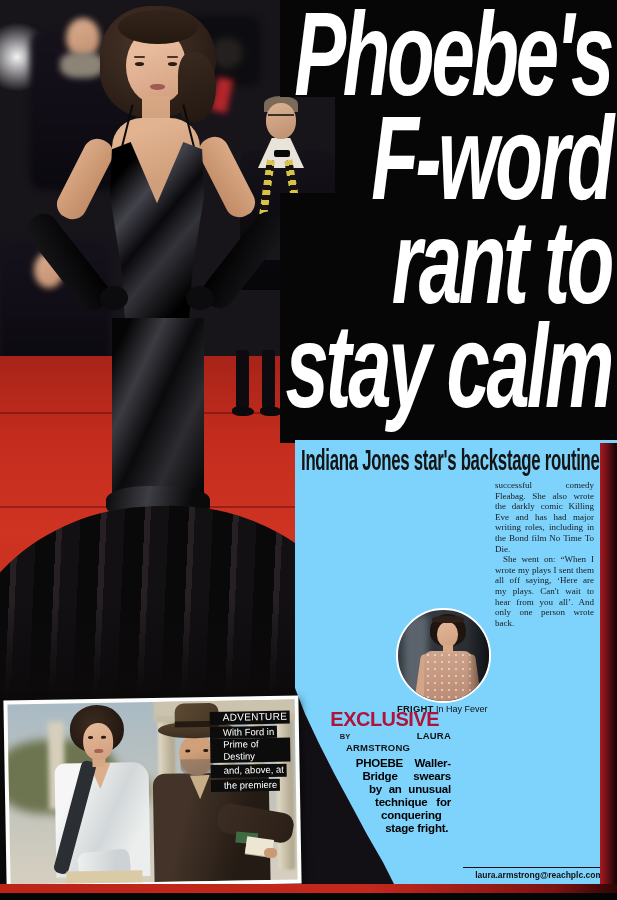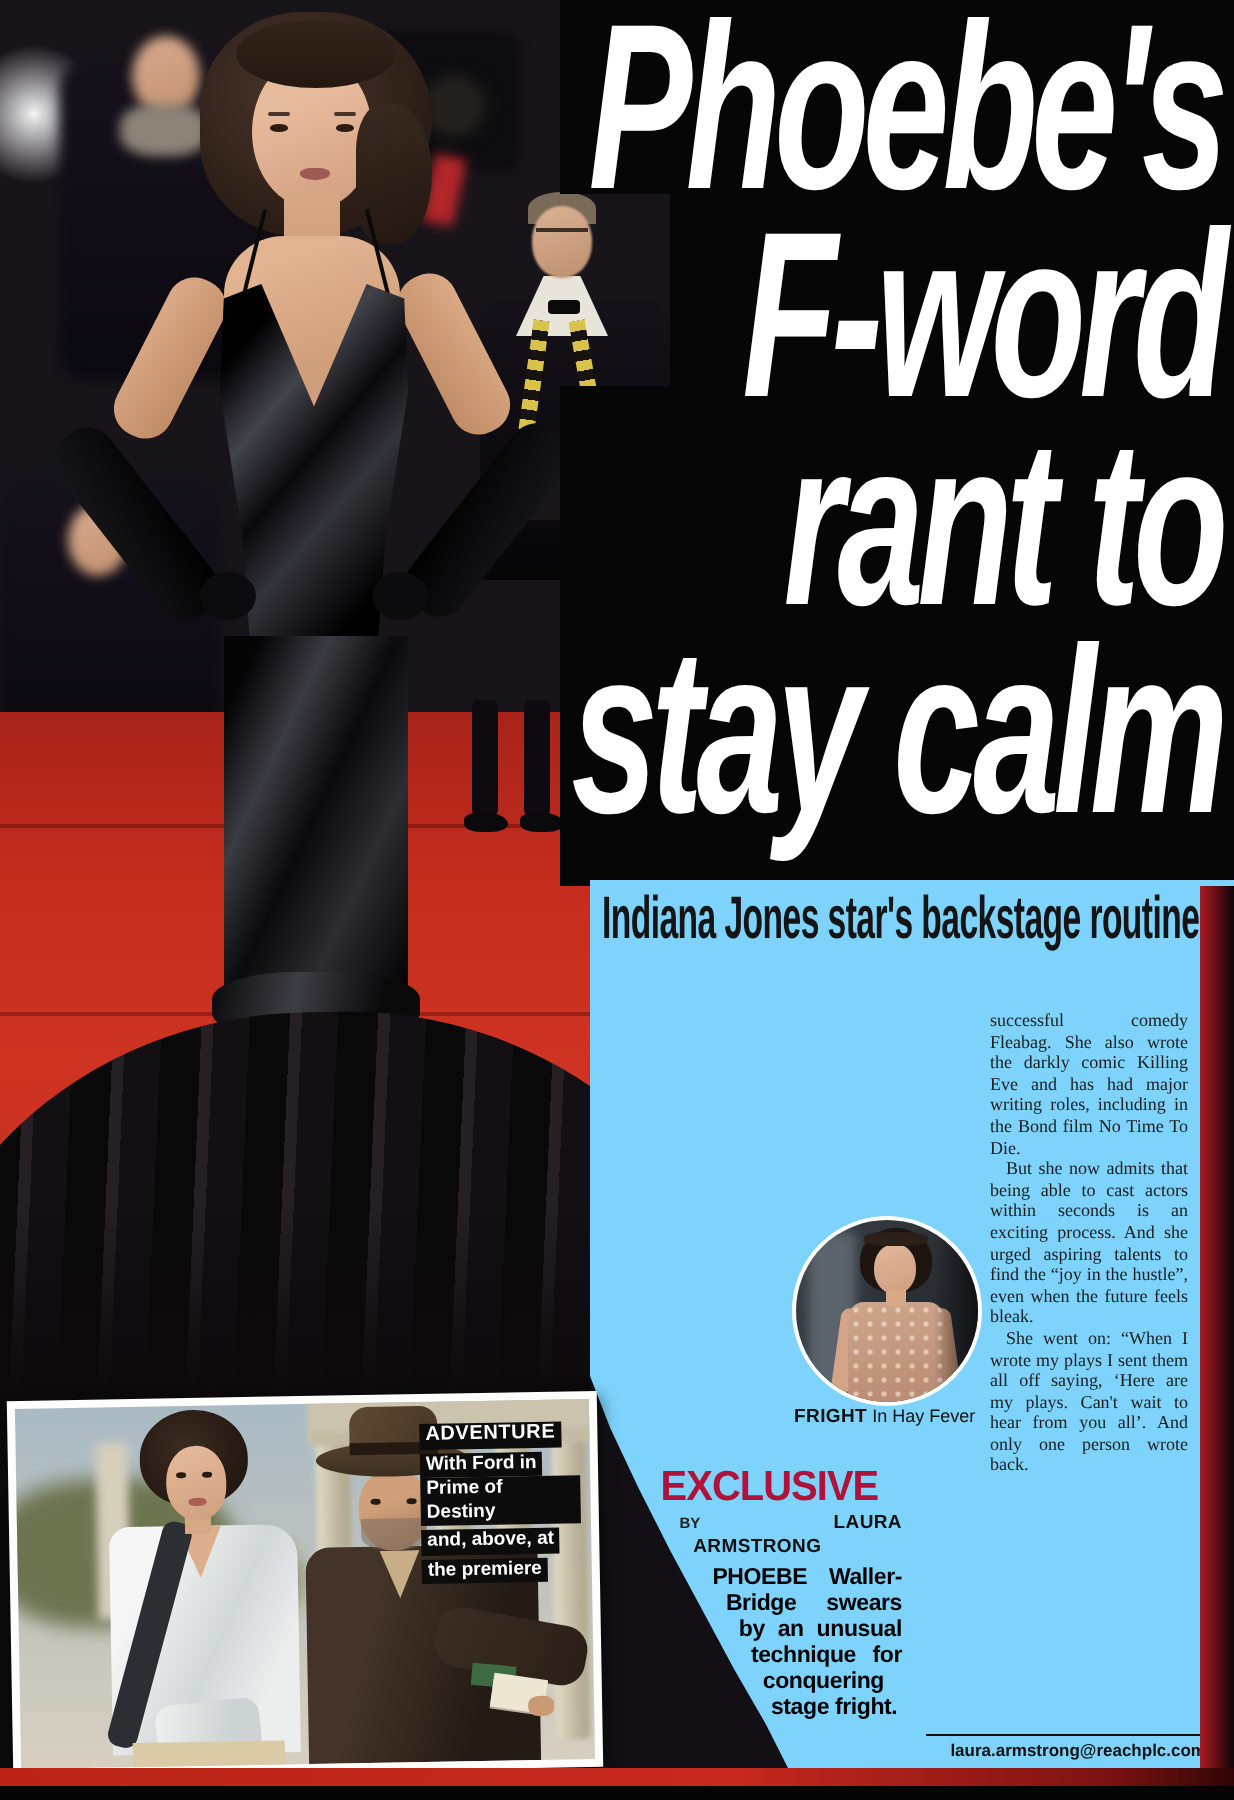--- a/index.html
+++ b/index.html
@@ -78,21 +78,21 @@
   .headline-text { position:absolute; right:6px; top:2px; text-align:right; color:#fff;
     font-weight:bold; font-style:italic; font-size:118px; letter-spacing:-5px; line-height:104px;
     transform:scaleX(0.66); transform-origin:top right; white-space:nowrap; z-index:3; }
 
   
   .article { position:absolute; left:295px; top:440px; width:337px; height:446px; background:#7dd3fc; z-index:3; overflow:hidden;
     padding:2px 22px 0 6px; }
   .subhead { font-weight:700; font-size:30px; line-height:36px; color:#141414; letter-spacing:-0.5px;
     transform:scaleX(0.56); transform-origin:left; white-space:nowrap; }
   .art-body { position:relative; display:flex; gap:7px; margin-top:2px; height:404px; overflow:hidden; }
-  .col { font-family:"Liberation Serif", serif; font-size:9px; line-height:10.6px; text-align:justify; color:#1b1b1b;margin-top:25px; }
+  .col { font-family:"Liberation Serif", serif; font-size:9px; line-height:10.6px; text-align:justify; color:#1b1b1b; }
   .col-left { width:150px; }
   .col-right { width:136px; }
   .kicker { font-weight:bold; font-size:21px; line-height:22px; letter-spacing:-0.5px;
     font-family:"Liberation Sans", sans-serif; transform:scaleX(0.95); transform-origin:left; }
   .byline { font-family:"Liberation Sans", sans-serif; margin-top:1px; }
   .byline .by { font-size:7.5px; font-weight:bold; color:#222; }
   .byline .name { font-size:9.5px; font-weight:bold; color:#111; letter-spacing:0.2px; }
   .byline .role { font-size:9px; color:#333; border-bottom:1px solid #444; padding-bottom:3px; margin-top:1px; }
   .intro { font-family:"Liberation Sans", sans-serif; font-weight:bold; font-size:11.5px; line-height:13px;
     color:#000; margin:4px 0 3px 0; text-align:justify; letter-spacing:-0.2px; }
@@ -173,21 +173,21 @@
   .pbf-jacket { position:absolute; left:144px; top:72px; width:116px; height:108px; border-radius:12px 6px 0 0;
     background:linear-gradient(105deg,#433328 30%,#241b14 75%); }
   .pbf-shirt { position:absolute; left:181px; top:74px; width:20px; height:24px; background:#c8ae86; clip-path:polygon(0 0,100% 0,50% 100%); }
   .pbf-arm { position:absolute; left:208px; top:108px; width:76px; height:30px; border-radius:12px;
     background:linear-gradient(100deg,#3c2d23,#2a1f17); transform:rotate(11deg); }
   .pbf-green { position:absolute; left:226px; top:132px; width:22px; height:11px; background:#3f6b42; transform:rotate(6deg); }
   .pbf-papers { position:absolute; left:236px; top:138px; width:27px; height:17px; background:#ece6d2; transform:rotate(9deg); box-shadow:0 1px 0 #b8b09a; }
   .pbf-hand { position:absolute; left:254px; top:148px; width:13px; height:10px; border-radius:40%; background:#c99a74; }
   
   .adv-caption { position:absolute; right:5px; top:9px; width:80px; text-align:left; line-height:11.5px; }
-  .adv-caption span { background:#0c0c0c; color:#fff; font-size:9.5px; font-weight:bold; padding:0 3px 1px 3px;
+  .adv-caption span { background:#0c0c0c; color:#fff; font-size:9.5px; font-weight:normal; padding:0 3px 1px 13px;
     display:inline-block; letter-spacing:0; }
   .adv-caption .advb { font-size:10px; letter-spacing:0.3px; }
 
   
   .edge-right { position:absolute; left:600px; top:443px; width:17px; height:443px; z-index:7;
     background:linear-gradient(90deg,#a51a20 0%,#711017 40%,#25060a 85%,#120304 100%); }
   .bottom-red { position:absolute; left:0; top:884px; width:617px; height:10px; z-index:8;
     background:linear-gradient(90deg,#bc2418 0%,#c5281c 60%,#7c1212 90%,#300505 100%); }
   .bottom-black { position:absolute; left:0; top:893px; width:617px; height:7px; background:#050505; z-index:9; }
 </style>
@@ -271,21 +271,20 @@
         <div class="byline">
           <span class="by">BY</span>
           <span class="name">LAURA ARMSTRONG</span>
         </div>
         <p class="intro">PHOEBE Waller-Bridge swears by an unusual technique for conquering stage fright.</p>
 
       </div>
       <div class="col col-right">
         <div class="circle-spacer-r"></div>
         <p class="body-p">successful comedy Fleabag. She also wrote the darkly comic Killing Eve and has had major writing roles, including in the Bond film No Time To Die.</p>
-        <p class="body-p ind">But she now admits that being able to cast actors within seconds is an exciting process. And she urged aspiring talents to find the “joy in the hustle”, even when the future feels bleak.</p>
         <p class="body-p ind">She went on: “When I wrote my plays I sent them all off saying, ‘Here are my plays. Can't wait to hear from you all’. And only one person wrote back.</p>
 
       </div>
       <div class="credit">laura.armstrong@reachplc.com</div>
     </div>
   </div>
 
   <div class="dress-overlay"></div>
 
   <div class="inset-circle">

